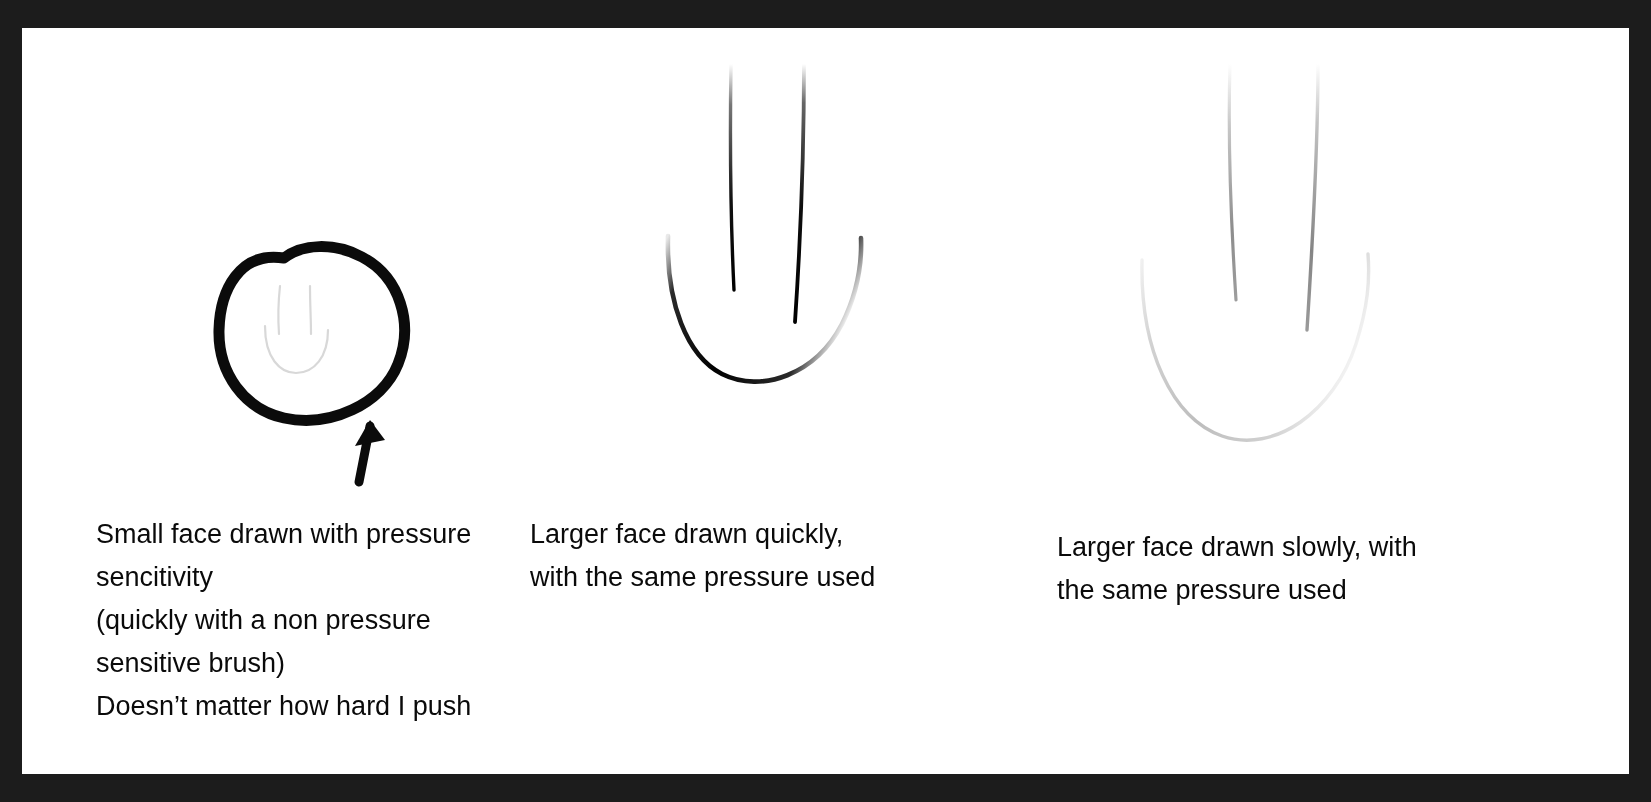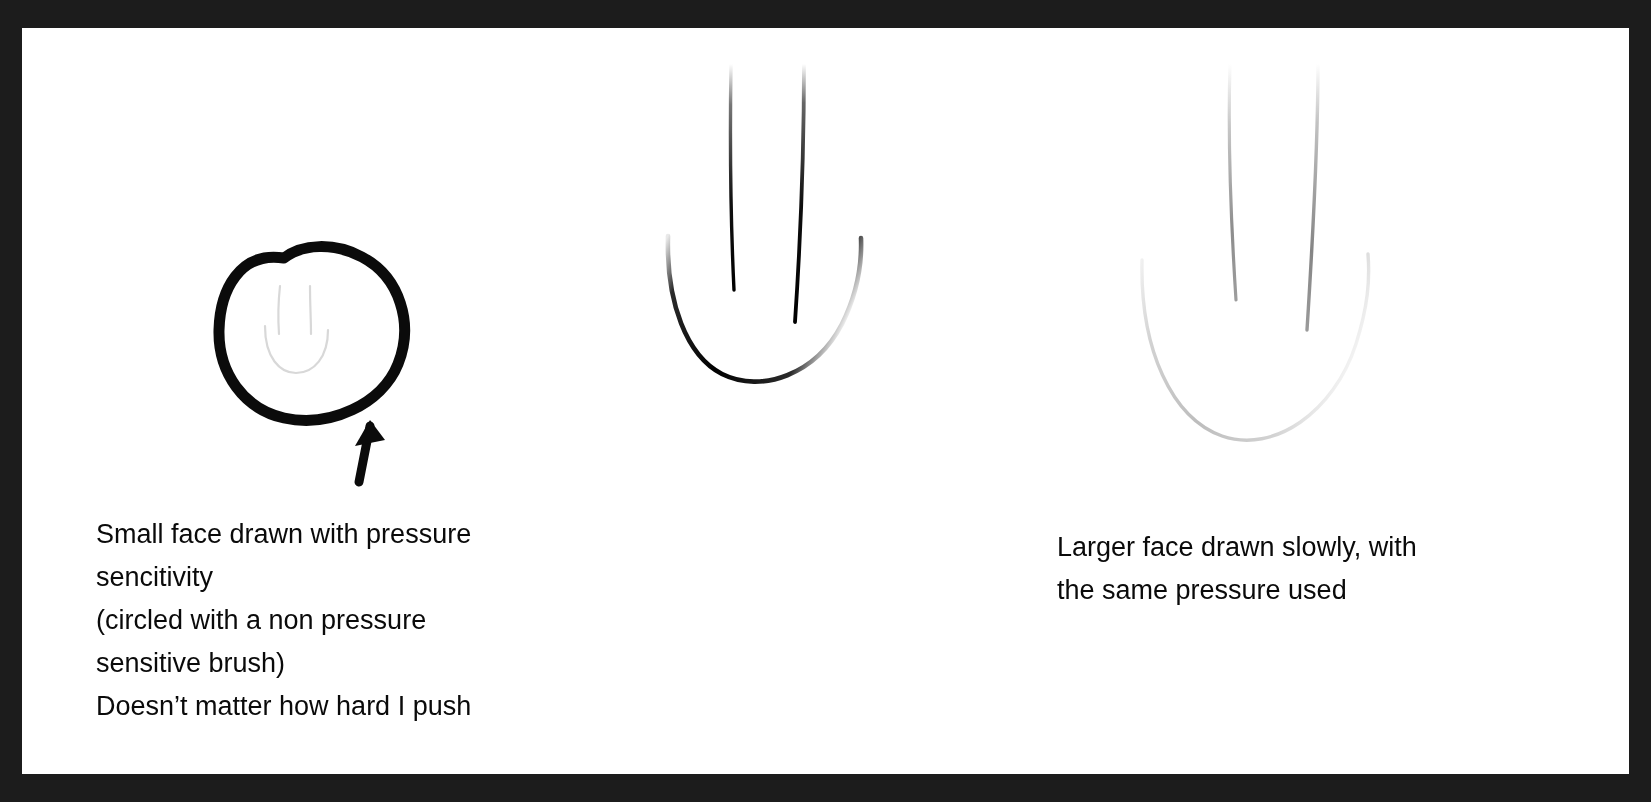--- a/index.html
+++ b/index.html
@@ -139,20 +139,22 @@
         <g>
           <path d="M128 -4 C126 62 128 140 134 232" stroke="url(#eyeFadeS1)" stroke-width="3.2" fill="none" stroke-linecap="round"></path>
           <path d="M216 -4 C216 66 212 152 205 262" stroke="url(#eyeFadeS2)" stroke-width="3.4" fill="none" stroke-linecap="round"></path>
           <path d="M40 192 C38 282 70 350 120 368 C172 386 232 344 254 276 C266 238 268 212 266 186" stroke="url(#chinFadeS)" stroke-width="3.4" fill="none" stroke-linecap="round"></path>
         </g>
       </svg>
     </div>
   </div>
 
   <div class="caption" id="caption-1">Small face drawn with pressure sencitivity
-(circled with a non pressure sensitive brush)
+(quickly with a non pressure sensitive brush)
 Doesn’t matter how hard I push</div>
 
+  <div class="caption" id="caption-2">Larger face drawn quickly,
+with the same pressure used</div>
 
   <div class="caption" id="caption-3">Larger face drawn slowly, with
 the same pressure used</div>
 
 </div>
 
 </body></html>

